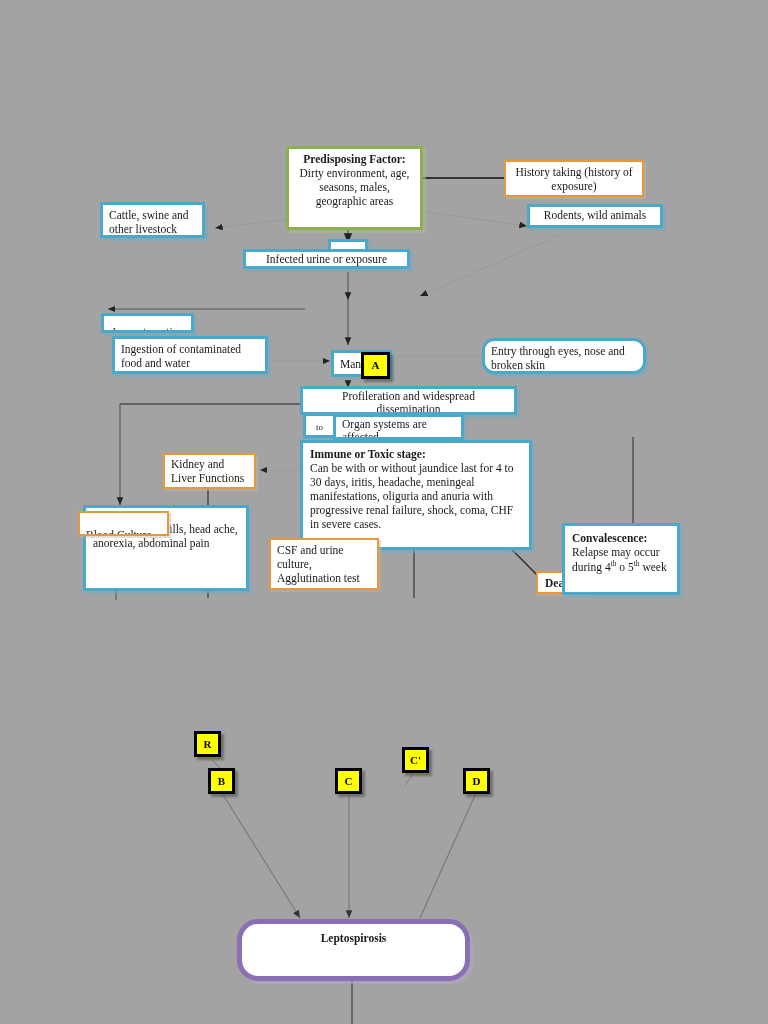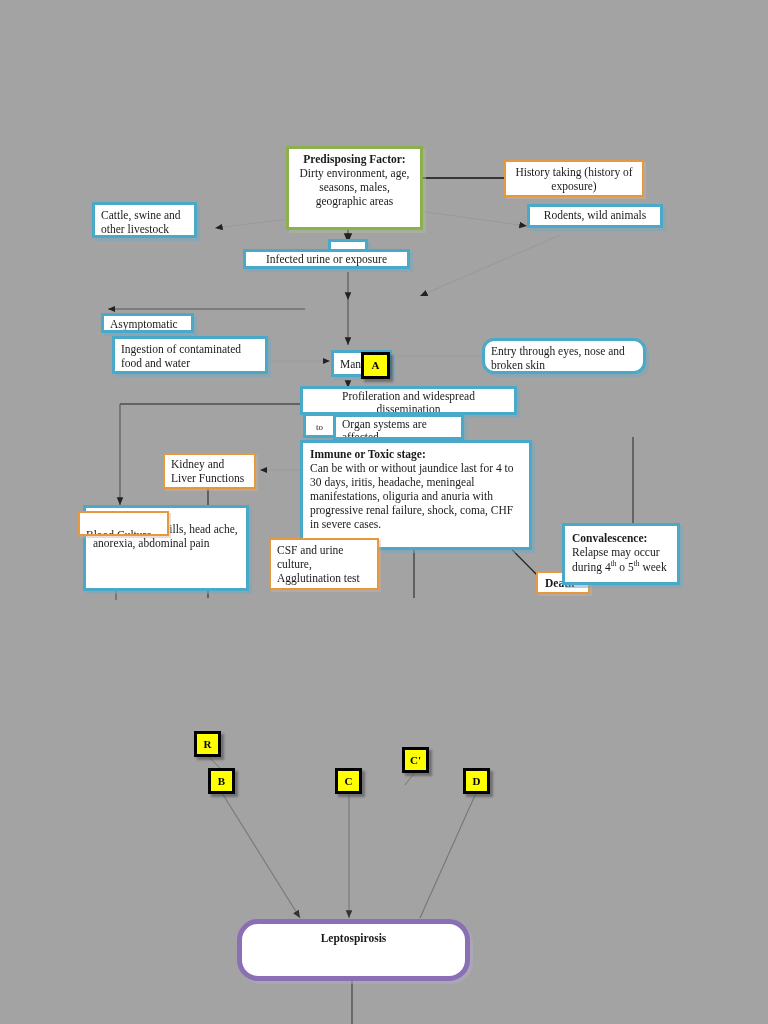--- a/index.html
+++ b/index.html
@@ -139,32 +139,32 @@
   </div>
 
   <div class="box orange" style="left:504px; top:160px; width:140px; height:37px;">
     <div class="txt ctr">History taking (history of exposure)</div>
   </div>
 
   <div class="box blue" style="left:527px; top:204px; width:136px; height:24px;">
     <div class="txt ctr" style="padding-top:1px;">Rodents, wild animals</div>
   </div>
 
-  <div class="box blue" style="left:92px; top:202px; width:105px; height:36px;">
+  <div class="box blue" style="left:100px; top:202px; width:105px; height:36px;">
     <div class="txt">Cattle, swine and other livestock</div>
   </div>
 
   <div class="box blue" style="left:328px; top:239px; width:40px; height:14px;"></div>
 
   <div class="box blue" style="left:243px; top:249px; width:167px; height:20px;">
     <div class="txt ctr" style="padding-top:1px; line-height:1.05;">Infected urine or exposure</div>
   </div>
 
   <div class="box blue" style="left:101px; top:313px; width:93px; height:20px;">
-    <div class="txt" style="padding-top:2px; line-height:1.05;">Asymptomatic</div>
+    <div class="txt" style="padding-top:2px; line-height:1.05;margin-top:8px;">Asymptomatic</div>
   </div>
 
   <div class="box blue" style="left:112px; top:336px; width:156px; height:38px;">
     <div class="txt">Ingestion of contaminated food and water</div>
   </div>
 
   <div class="box blue" style="left:331px; top:350px; width:61px; height:27px;">
     <div class="txt" style="padding-top:4px;">Man</div>
   </div>
 
@@ -208,21 +208,21 @@
   </div>
 
   <div class="box orange" style="left:269px; top:538px; width:110px; height:52px;">
     <div class="txt" style="line-height:1.22;">CSF and urine culture, Agglutination test</div>
   </div>
 
   <div class="box orange" style="left:536px; top:571px; width:54px; height:23px;">
     <div class="txt" style="padding-top:3px; padding-left:7px;"><b>Death</b></div>
   </div>
 
-  <div class="box blue" style="left:562px; top:523px; width:118px; height:62px;">
+  <div class="box blue" style="left:562px; top:523px; width:118px; height:72px;">
     <div class="txt" style="padding:6px 7px; line-height:1.2;">
       <b>Convalescence:</b>
       <div>Relapse may occur</div>
       <div><span>during 4</span><sup>th</sup><span> o 5</span><sup>th</sup><span> week</span></div>
     </div>
   </div>
 
   <div class="box yellow" style="left:194px; top:731px; width:27px; height:26px;">
     <span>R</span>
   </div>

